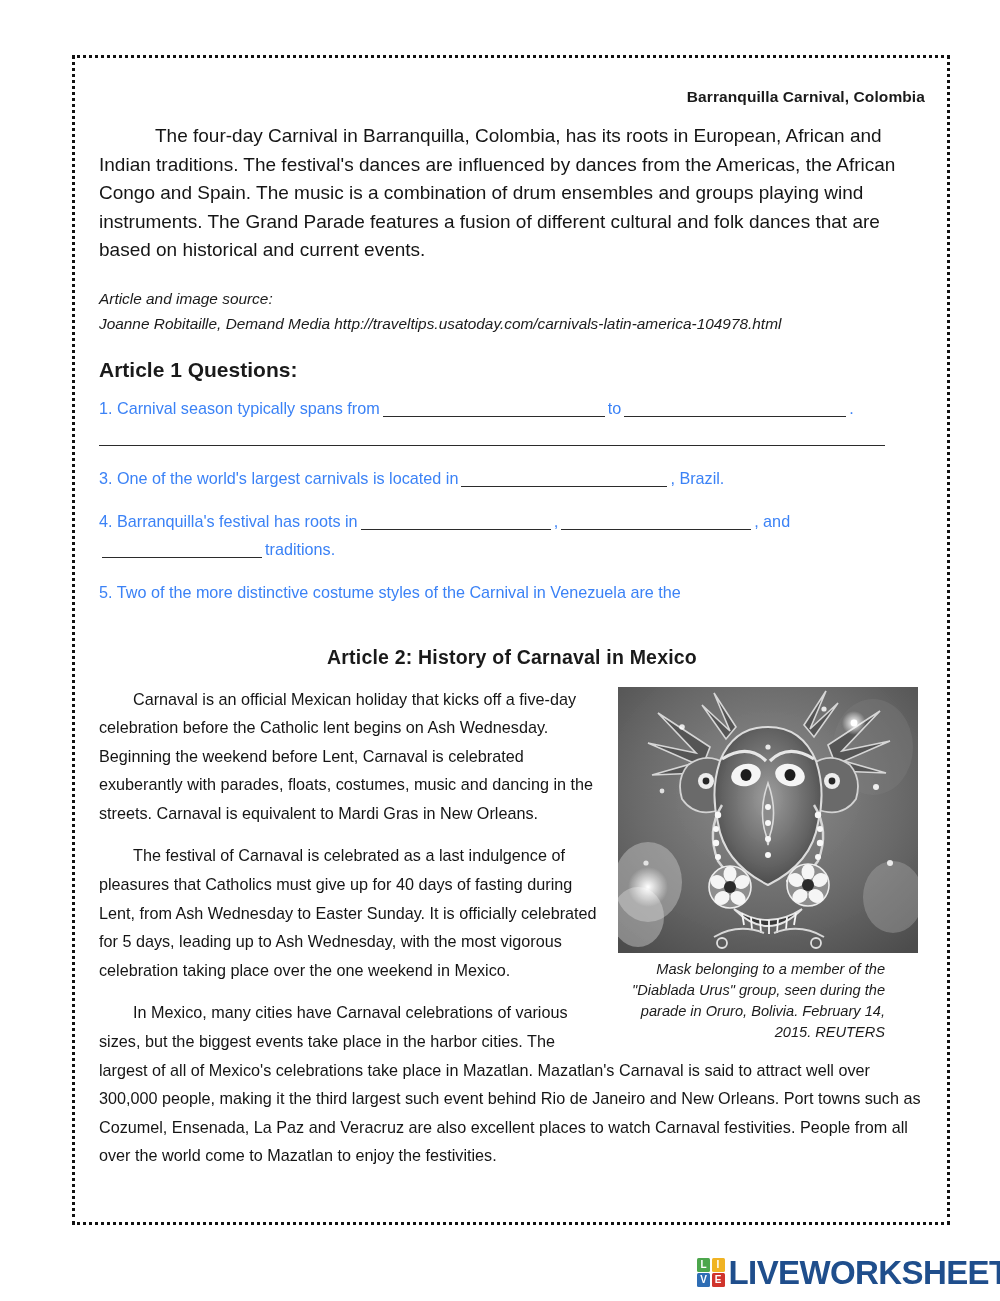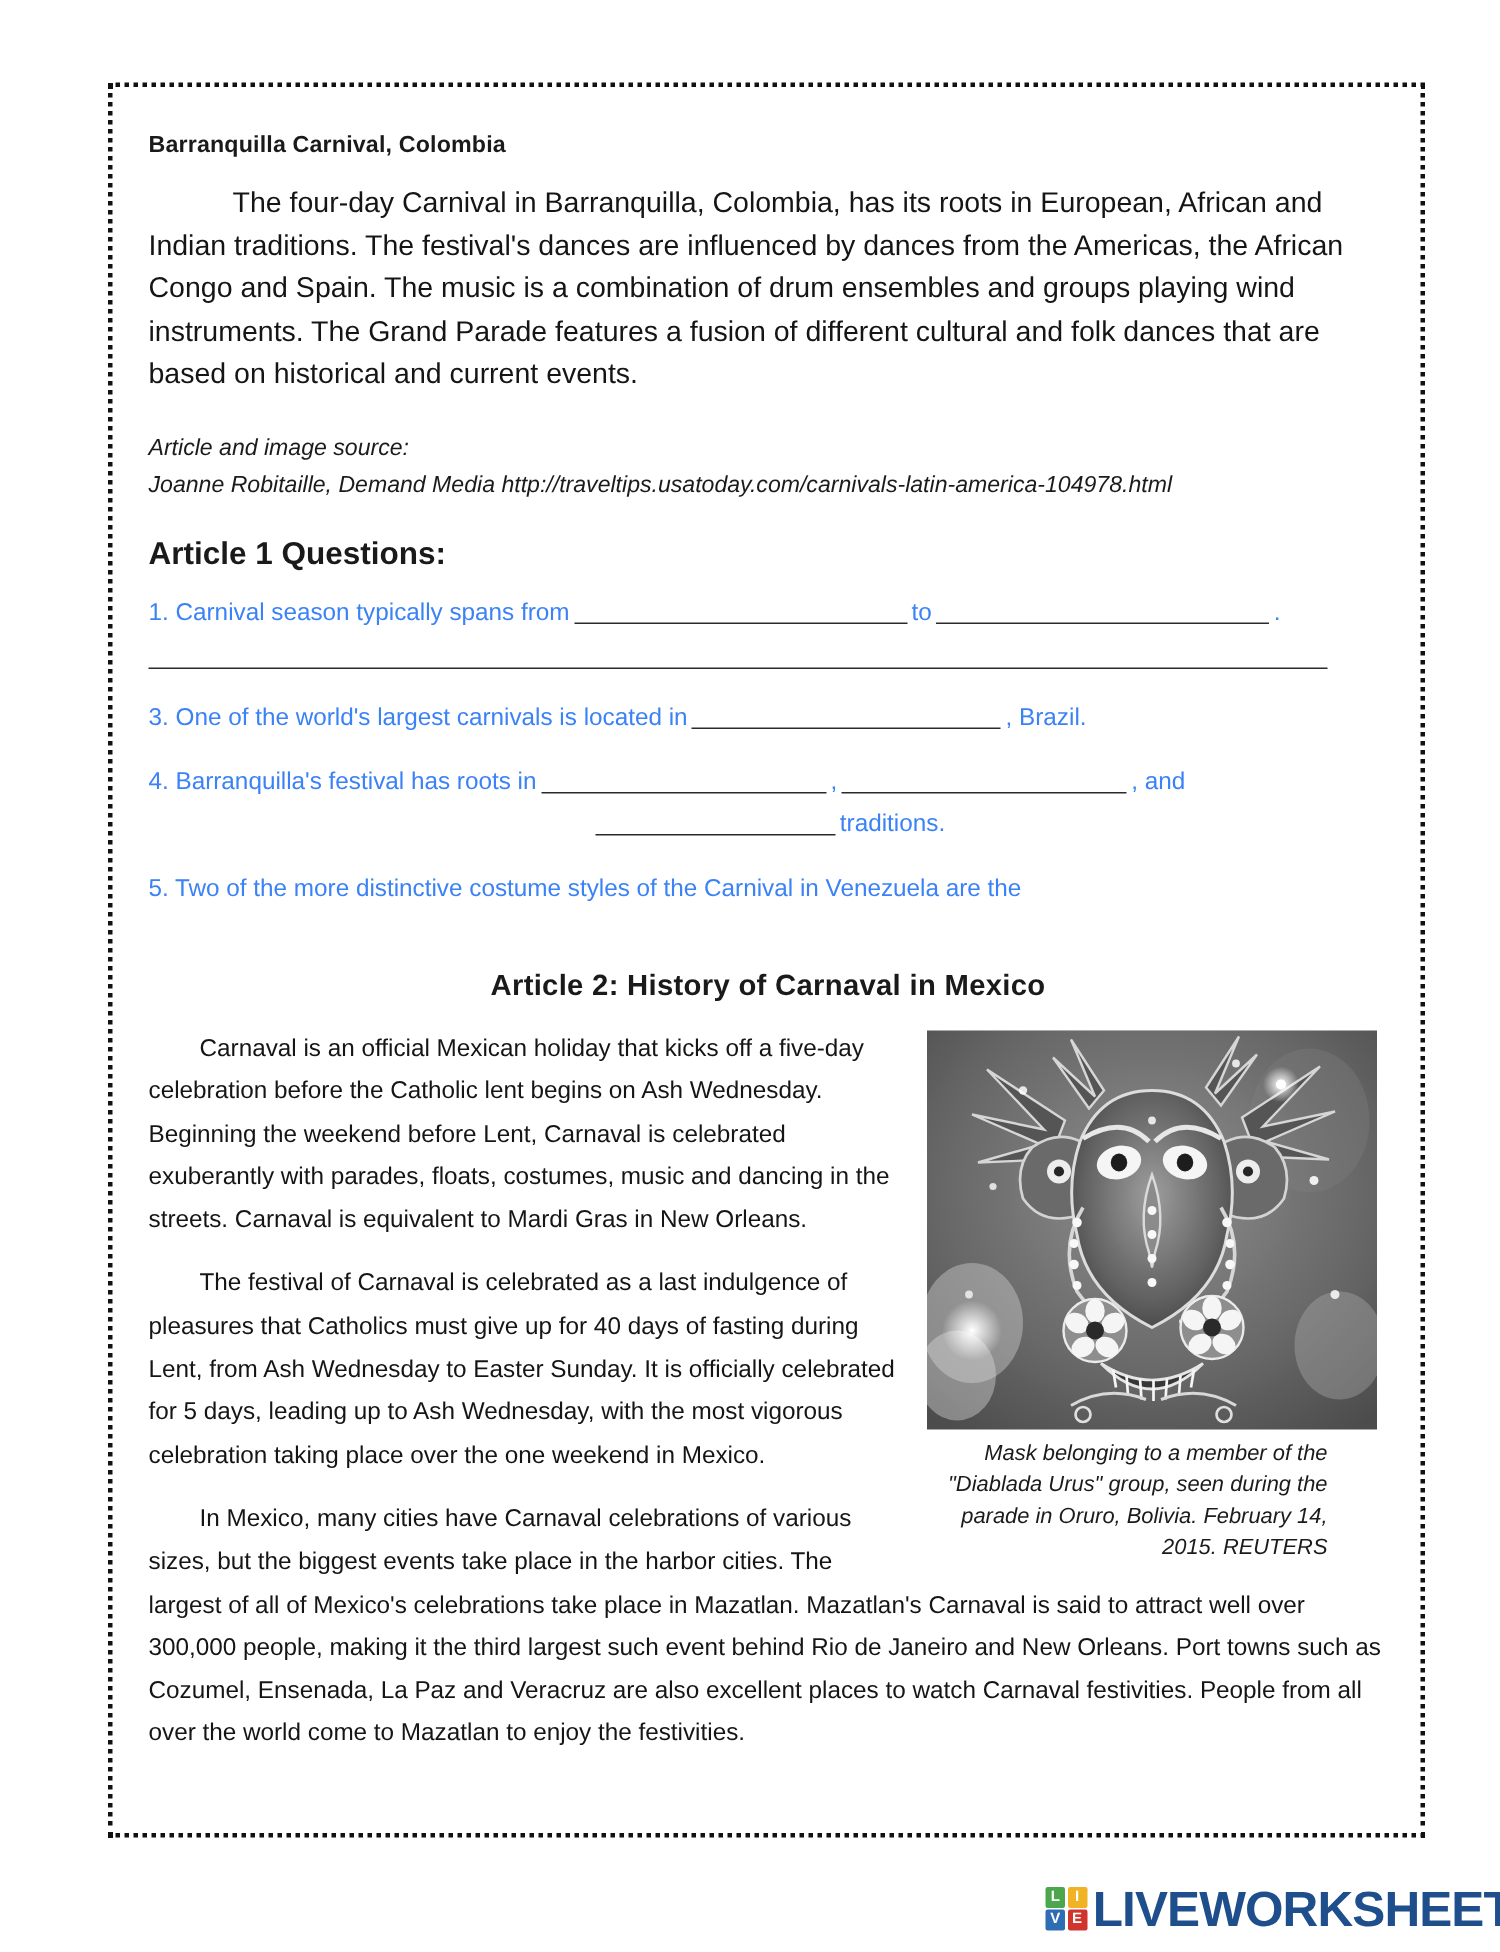--- a/index.html
+++ b/index.html
@@ -33,20 +33,21 @@
     top: 30px;
     right: 22px;
   }
 
   
   .a1-title {
     font-size: 15.5px;
     font-weight: bold;
     letter-spacing: 0.1px;
     margin: 0 0 16px 0;
+    text-align: right;
   }
   .a1-body {
     font-size: 19px;
     line-height: 28.5px;
     text-indent: 56px;
     margin: 0;
     text-align: left;
     color: #151515;
   }
 
@@ -69,21 +70,20 @@
     margin-top: 12px;
   }
   .q {
     font-size: 16.2px;
     line-height: 28px;
     margin-bottom: 15px;
     color: #3b82f6;
   }
   .q-line2 {
     display: block;
-    text-align: center;
   }
 
   
   .blank {
     display: inline-block;
     border-bottom: 1.6px solid #2b2b2b;
     height: 17px;
     vertical-align: -3px;
     margin: 0 3px;
   }

